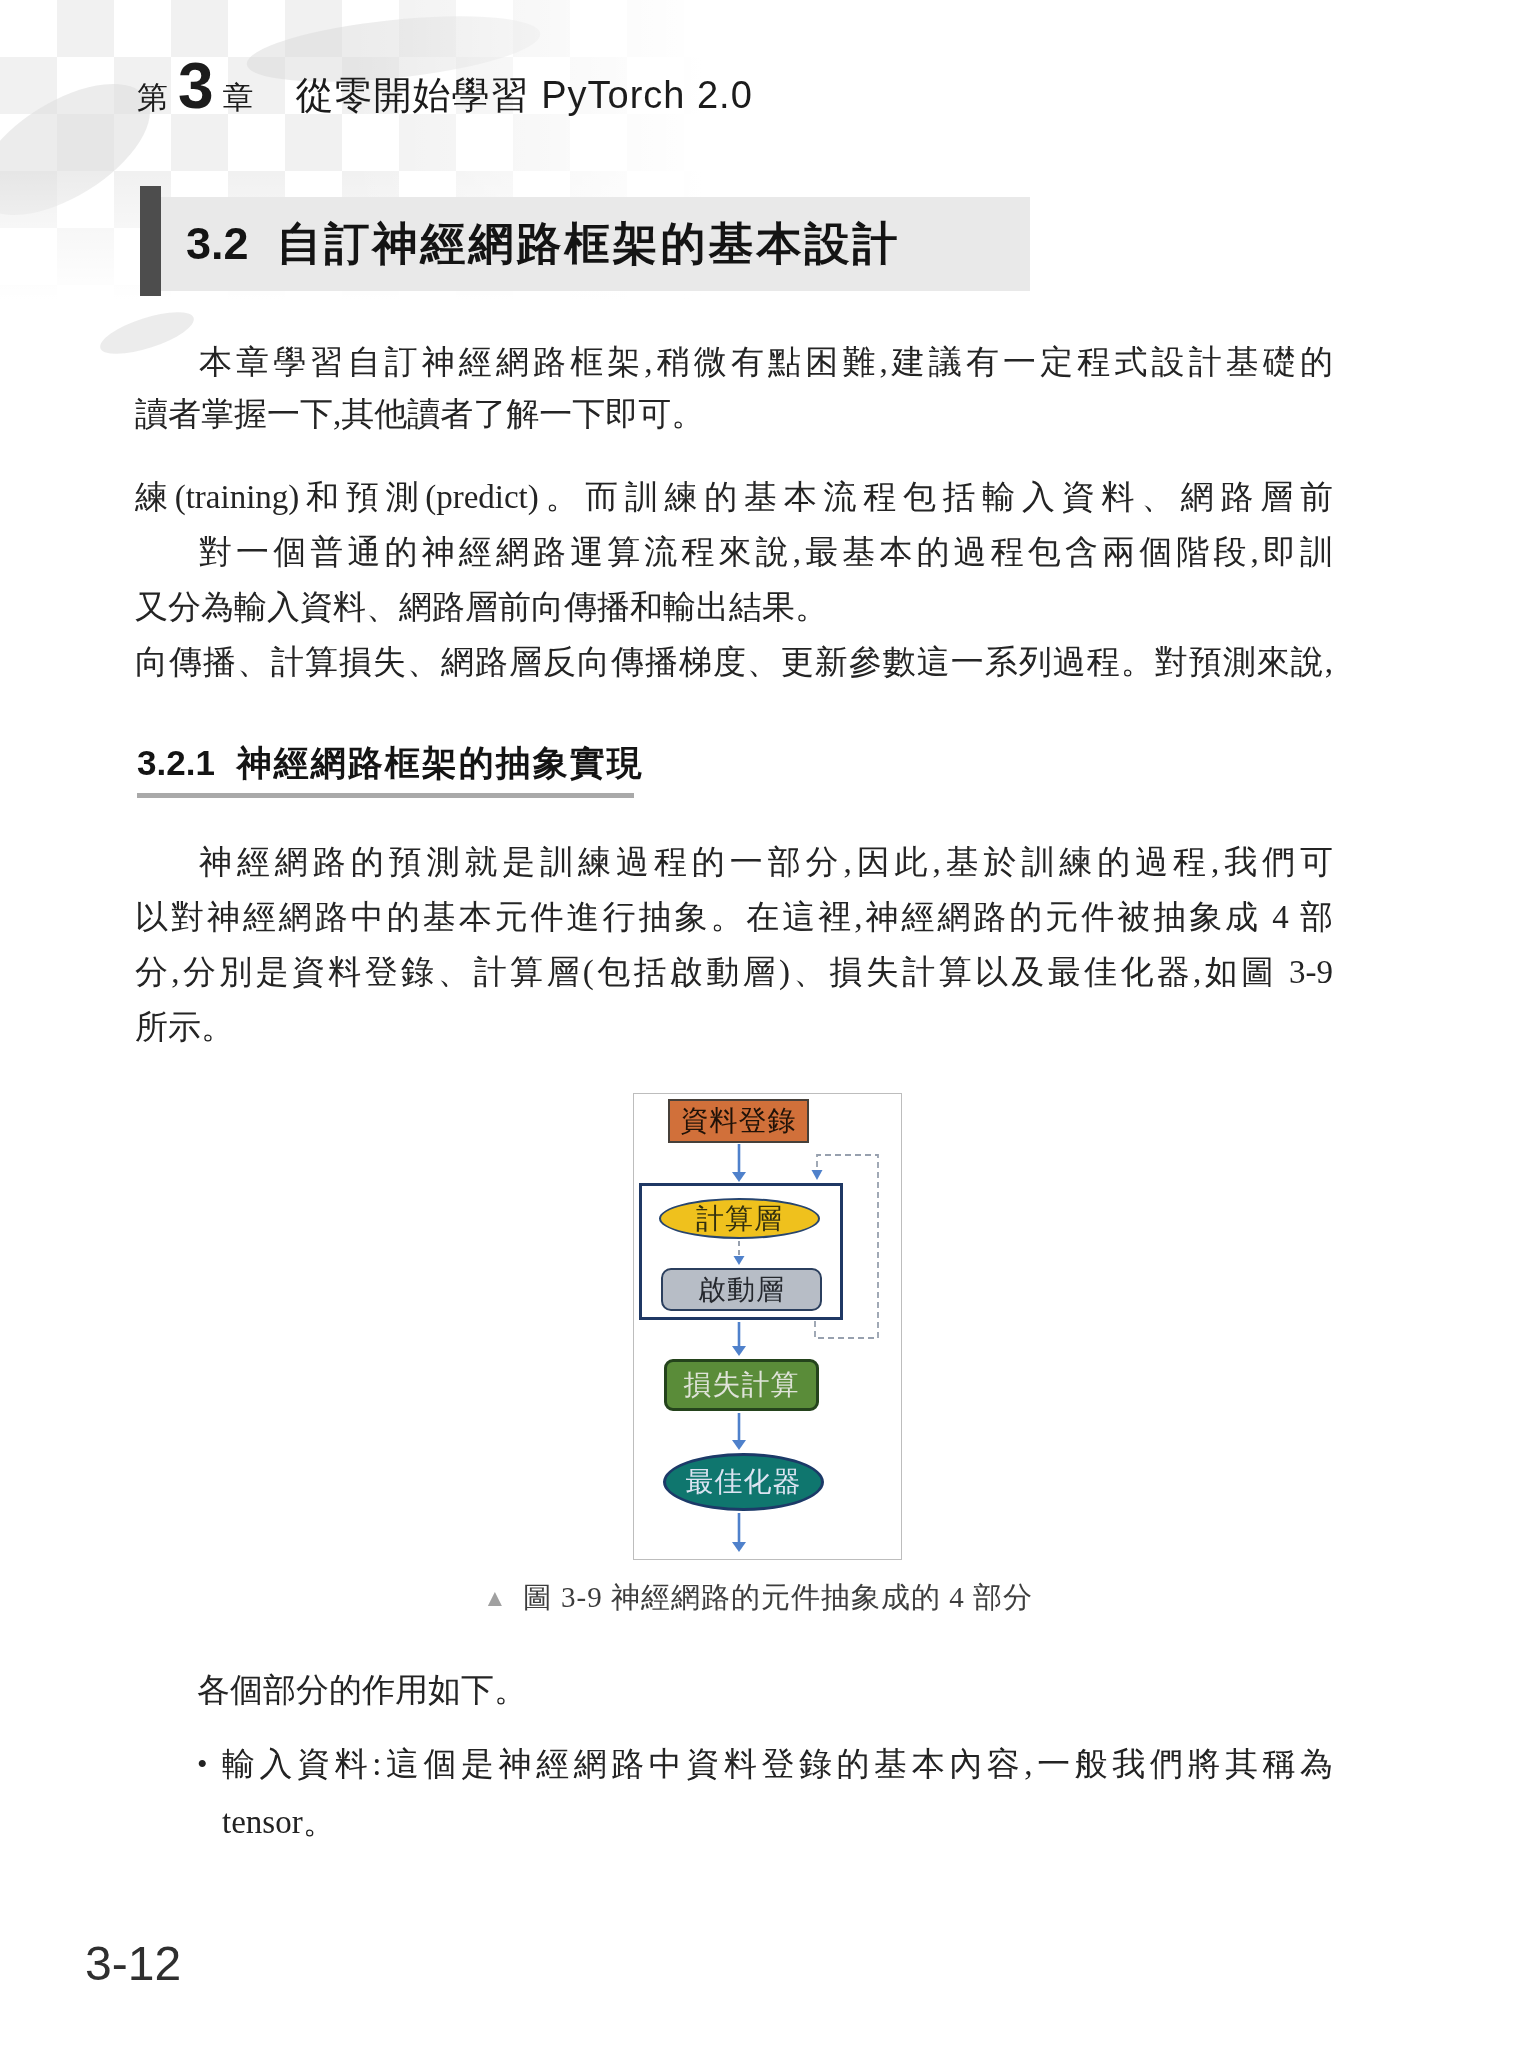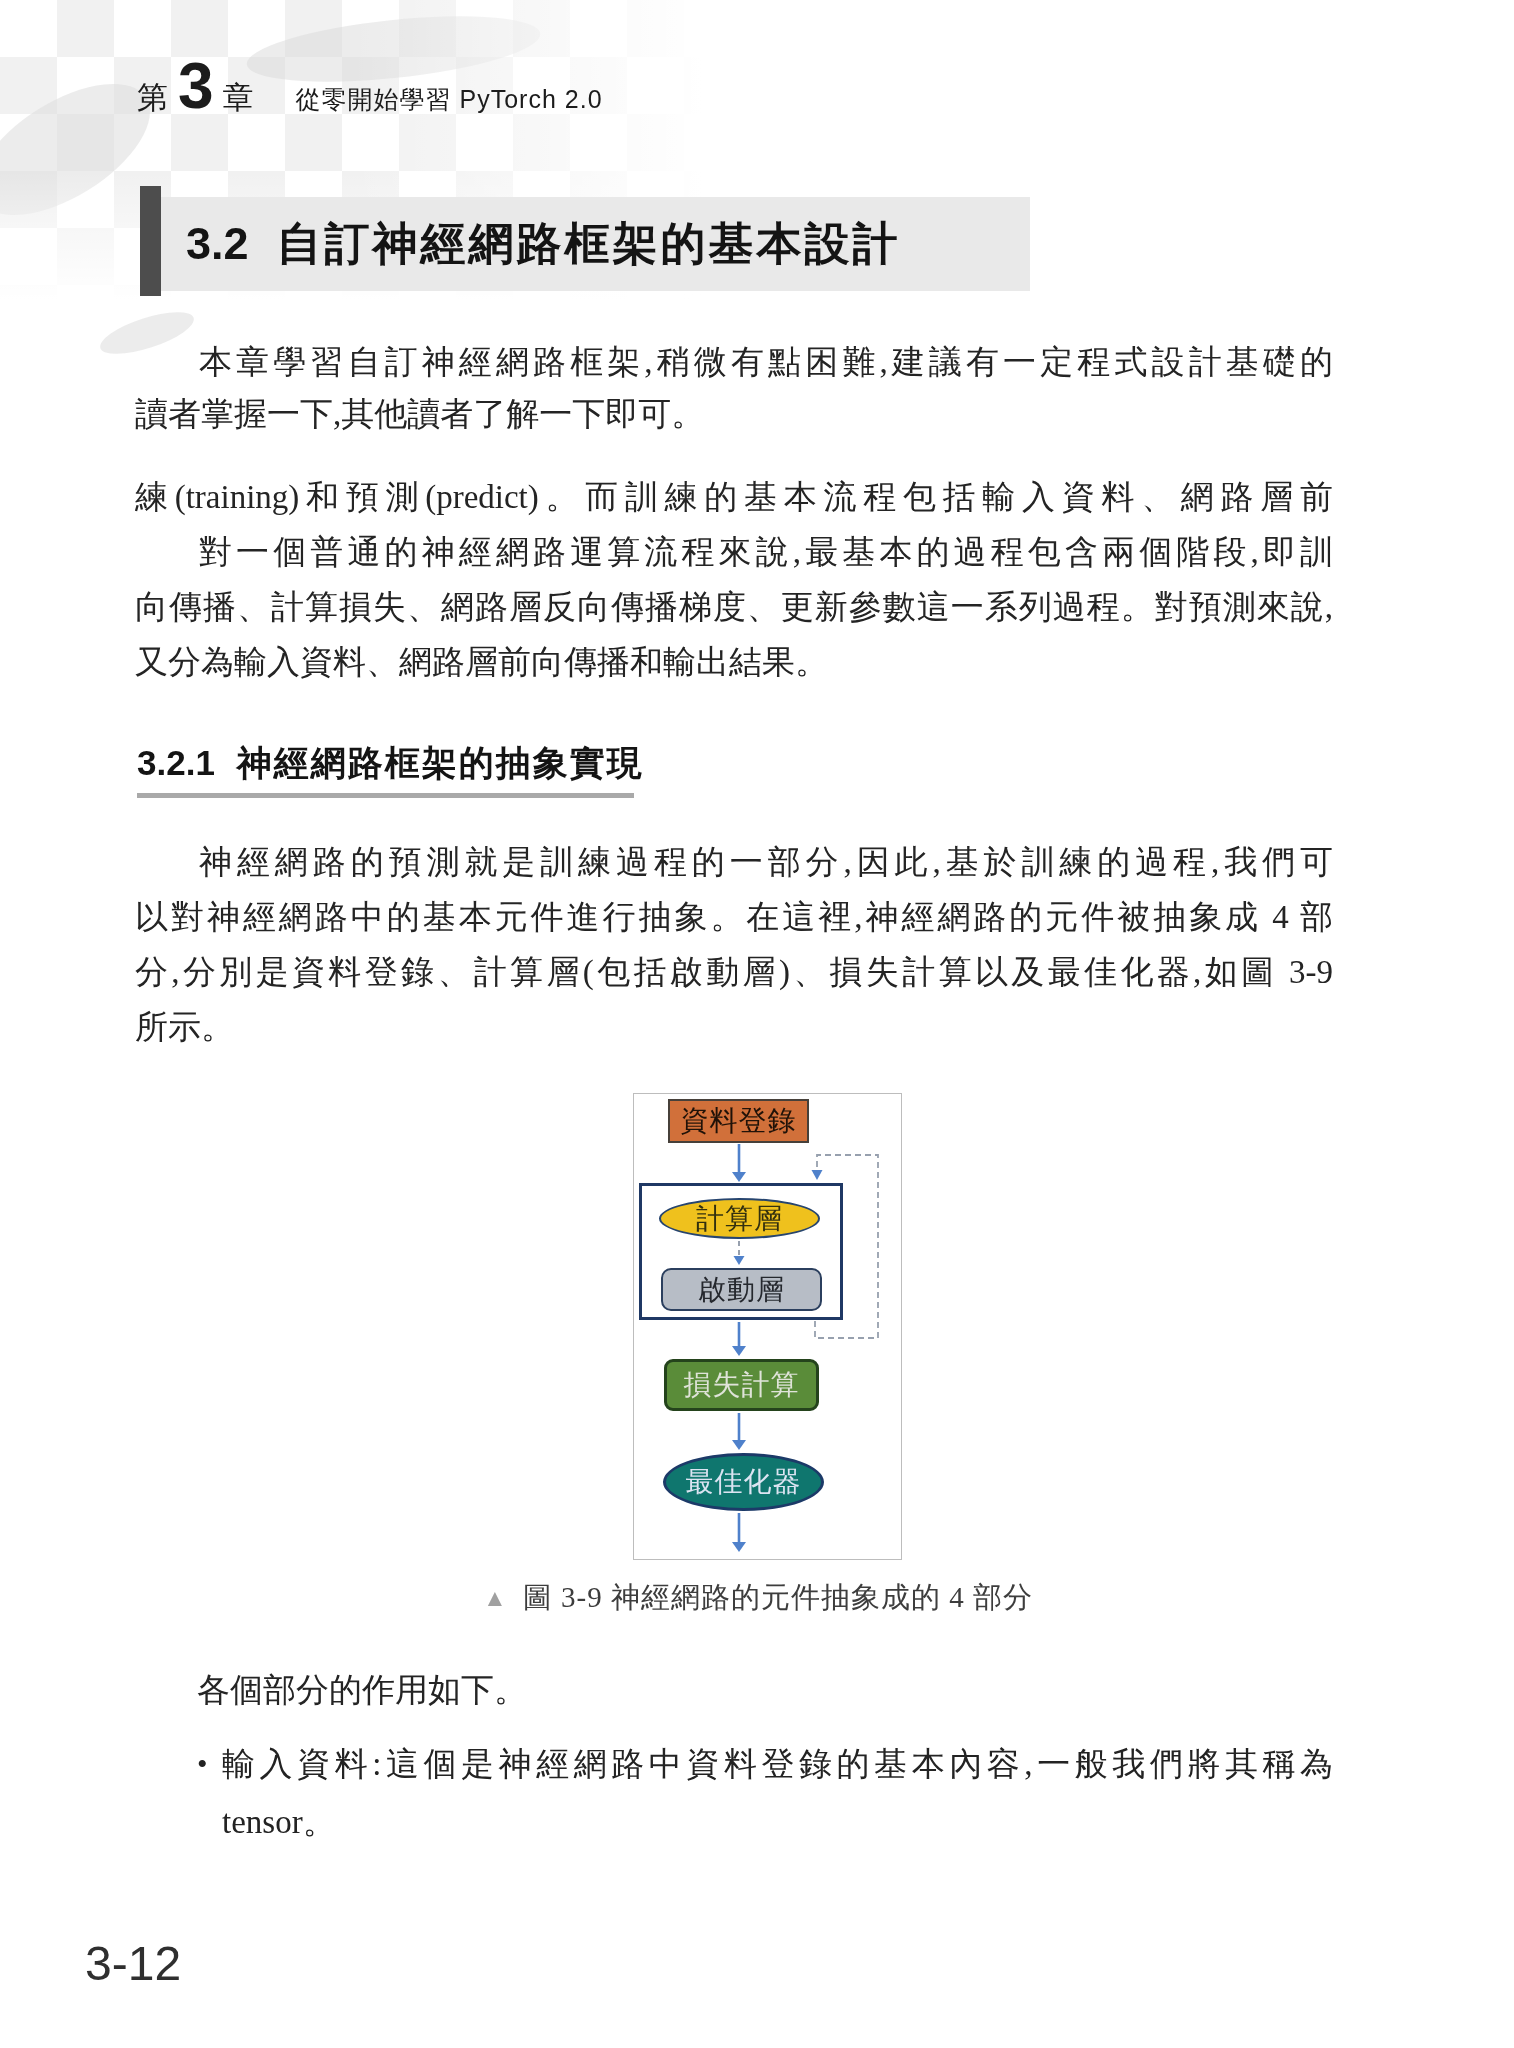--- a/index.html
+++ b/index.html
@@ -28,21 +28,21 @@
   .swoosh1 { left:-34px; top:102px; width:195px; height:95px; background:#dcdcdc; transform:rotate(-32deg); opacity:.55; }
   .swoosh2 { left:246px; top:20px; width:295px; height:58px; background:#dadada; transform:rotate(-6deg); opacity:.5; }
   .swoosh3 { left:98px; top:318px; width:98px; height:30px; background:#e0e0e0; transform:rotate(-18deg); opacity:.6; }
 
   
   .chapter-header { left:137px; top:54px; display:flex; align-items:baseline;
     font-family:"Liberation Sans", sans-serif; color:#1c1c1c; }
   .ch-pre  { font-size:31px; }
   .ch-num  { font-size:64px; font-weight:800; margin:0 10px; letter-spacing:-1px; line-height:1; }
   .ch-suf  { font-size:31px; margin-right:42px; }
-  .ch-title{ font-size:25px; letter-spacing:1px; }
+  .ch-title{ font-size:38px; letter-spacing:1px; }
 
   
   .sec-bar  { left:140px; top:186px; width:21px; height:110px; background:#4d4d4d; }
   .sec-band { left:161px; top:197px; width:869px; height:94px; background:#e9e9e9;
     display:flex; align-items:center; font-family:"Liberation Sans", sans-serif;
     font-weight:bold; color:#141414; }
   .sec-num   { margin-left:25px; font-size:45px; }
   .sec-title { margin-left:28px; font-size:45px; letter-spacing:3px; }
 
   
@@ -118,22 +118,22 @@
   </div>
 
   <div id="para1" class="abs para lh52">
     <div class="line jfull indent">本章學習自訂神經網路框架,稍微有點困難,建議有一定程式設計基礎的</div>
     <div class="line">讀者掌握一下,其他讀者了解一下即可。</div>
   </div>
 
   <div id="para2" class="abs para lh55">
     <div class="line jfull">練(training)和預測(predict)。而訓練的基本流程包括輸入資料、網路層前</div>
     <div class="line jfull indent">對一個普通的神經網路運算流程來說,最基本的過程包含兩個階段,即訓</div>
+    <div class="line">又分為輸入資料、網路層前向傳播和輸出結果。</div>
     <div class="line jfull">向傳播、計算損失、網路層反向傳播梯度、更新參數這一系列過程。對預測來說,</div>
-    <div class="line">又分為輸入資料、網路層前向傳播和輸出結果。</div>
   </div>
 
   <div class="abs subsec">
     <span class="subsec-num">3.2.1</span>
     <span class="subsec-title">神經網路框架的抽象實現</span>
   </div>
   <div class="abs subsec-underline"></div>
 
   <div id="para3" class="abs para lh55">
     <div class="line jfull indent">神經網路的預測就是訓練過程的一部分,因此,基於訓練的過程,我們可</div>

